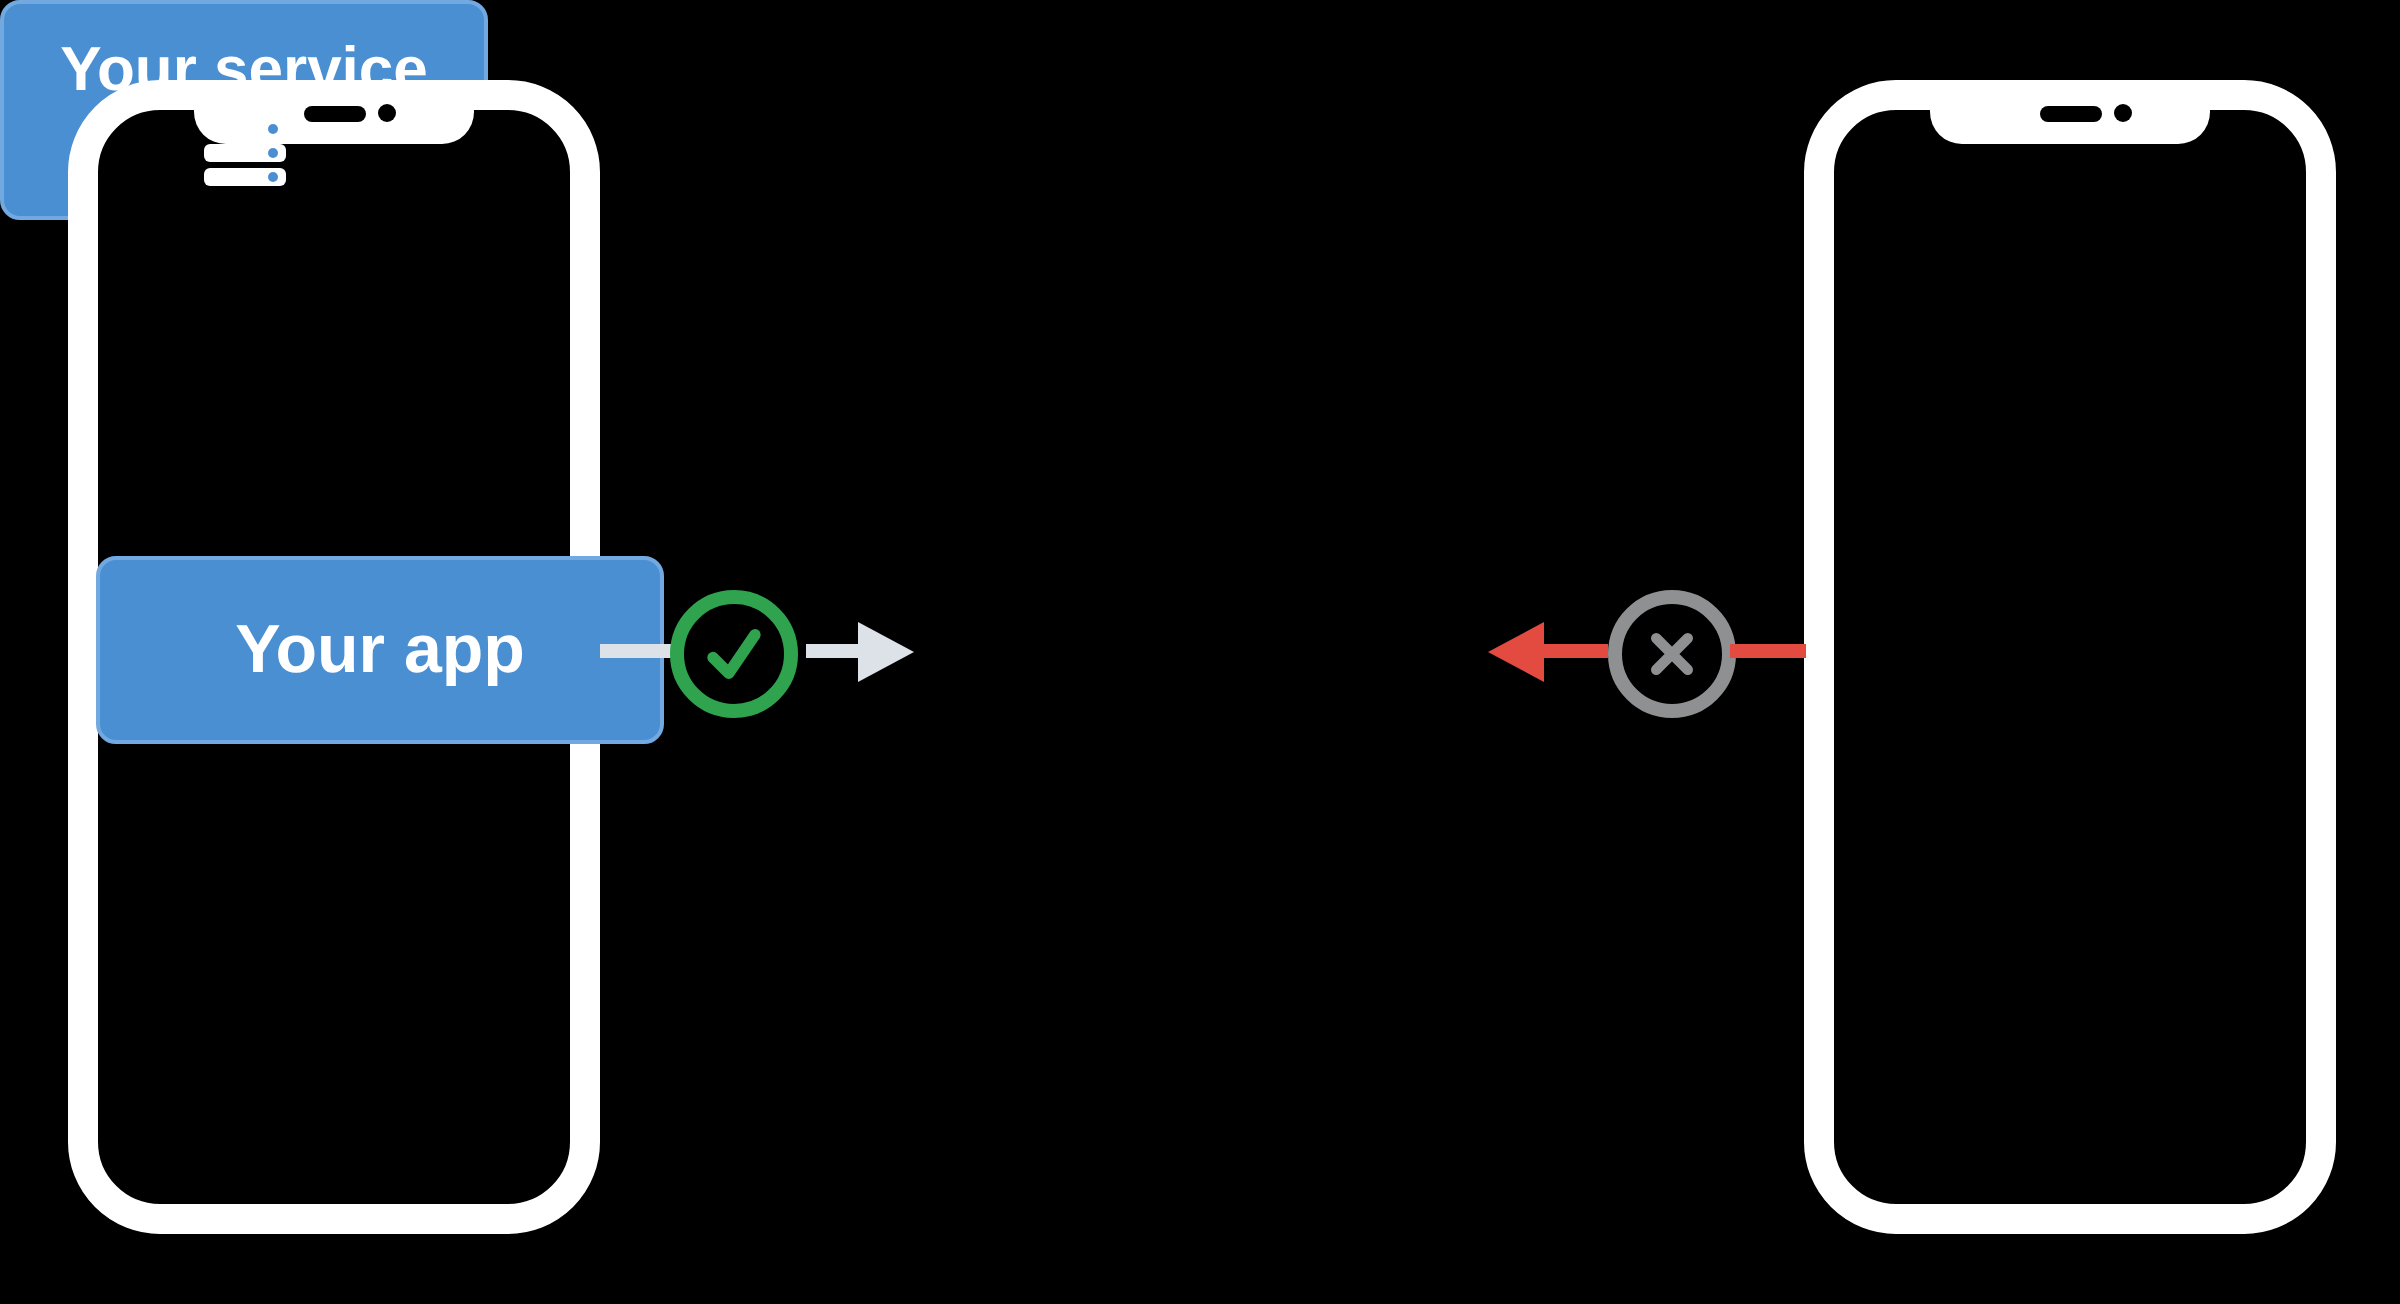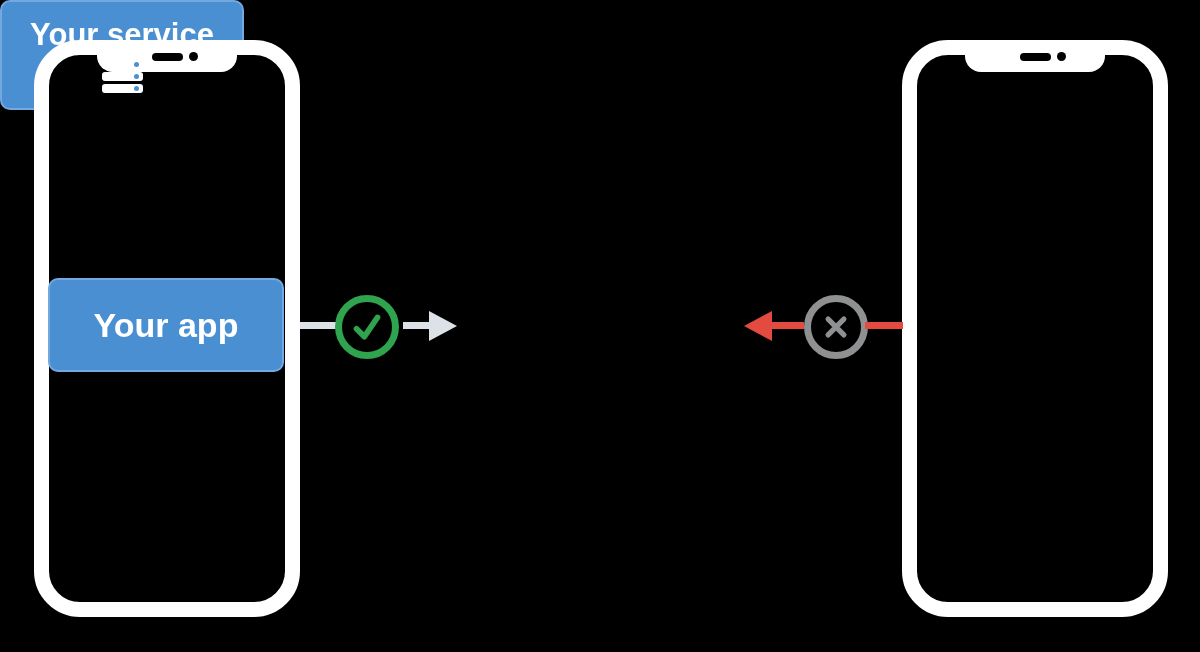--- a/index.html
+++ b/index.html
@@ -41,21 +41,21 @@
     position:absolute;left:92px;top:12px;width:9px;height:9px;
     background:#000;border-radius:50%;
   }
   
   .appbox{
     position:absolute;display:flex;align-items:center;justify-content:center;
     border-radius:10px;color:var(--label-text);font-weight:bold;font-size:34px;
     text-align:center;line-height:47px;
   }
   .box-your-app{
-    left:48px;top:278px;width:236px;height:94px;
+    left:48px;top:278px;width:284px;height:94px;
     background:var(--box-blue);border:2px solid var(--box-blue-border);
   }
   .box-modified{
     left:917px;top:266px;width:236px;height:122px;
     background:var(--box-red);border:2px solid var(--box-red-border);
     padding:0 24px;
   }
   .box-service{
     left:477px;top:271px;width:244px;height:110px;
     background:var(--box-blue);border:2px solid var(--box-blue-border);

